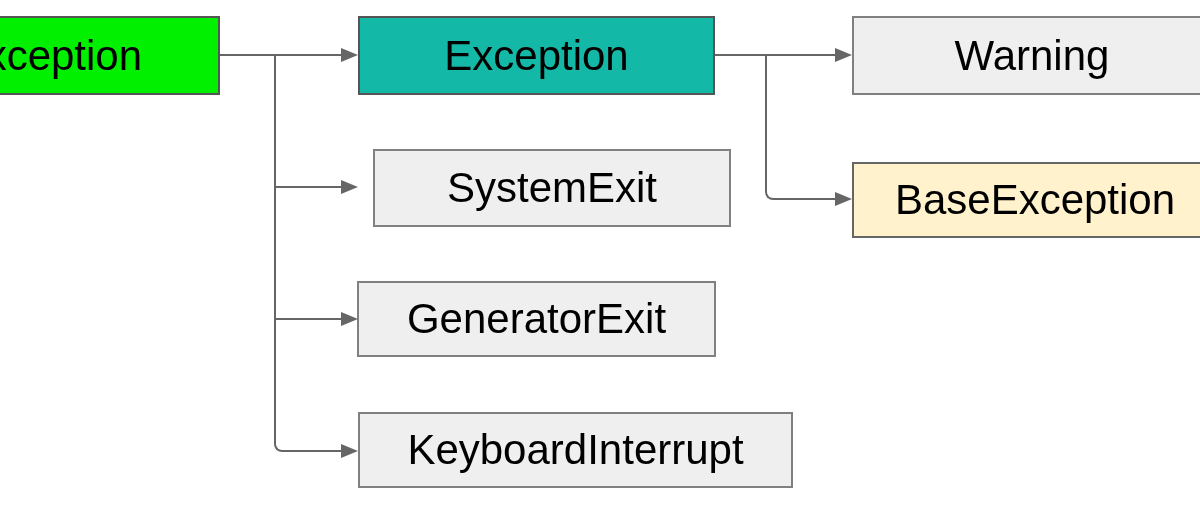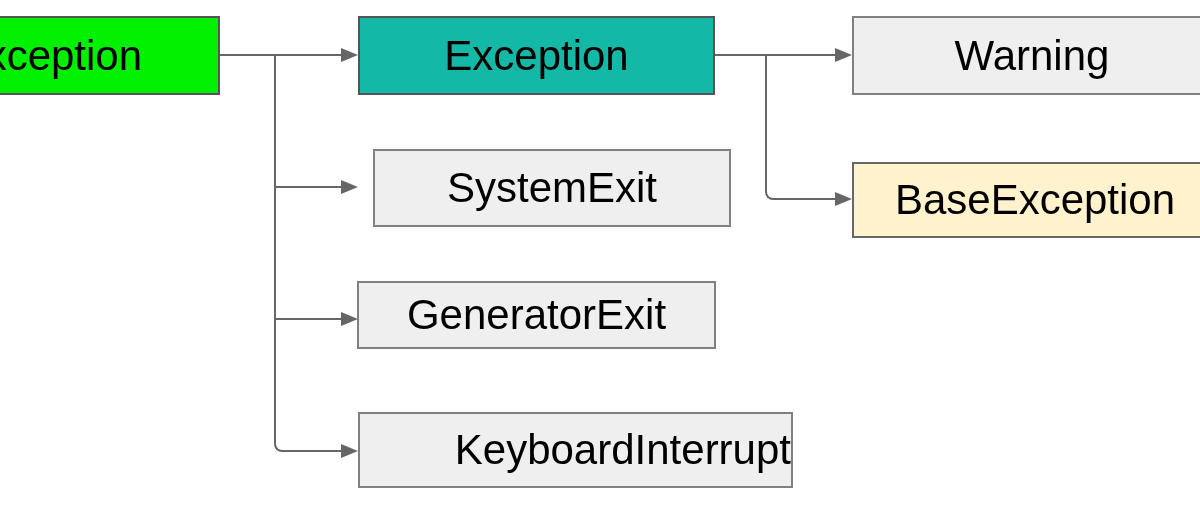--- a/index.html
+++ b/index.html
@@ -52,22 +52,22 @@
     border-bottom: 7px solid transparent;
     border-left: 17px solid #666666;
   }
 
   
   #n-base      { left: -216px; top: 16px;  width: 436px; height: 79px; }
   #n-exception { left: 358px;  top: 16px;  width: 357px; height: 79px; }
   #n-warning   { left: 852px;  top: 16px;  width: 360px; height: 79px; }
   #n-sysexit   { left: 357px;  top: 149px; width: 358px; height: 78px; margin-left: 16px; }
   #n-stderr    { left: 852px;  top: 162px; width: 366px; height: 76px; }
-  #n-genexit   { left: 357px;  top: 281px; width: 359px; height: 68px; }
-  #n-kbint     { left: 358px;  top: 412px; width: 435px; height: 76px; justify-content: flex-end; }
+  #n-genexit   { left: 357px;  top: 281px; width: 359px; height: 76px; }
+  #n-kbint     { left: 358px;  top: 412px; width: 435px; height: 76px; }
 </style>
 </head>
 <body>
 
 <div id="canvas">
 
   <div id="n-base" class="node node-green">
     <span>BaseException</span>
   </div>
 

